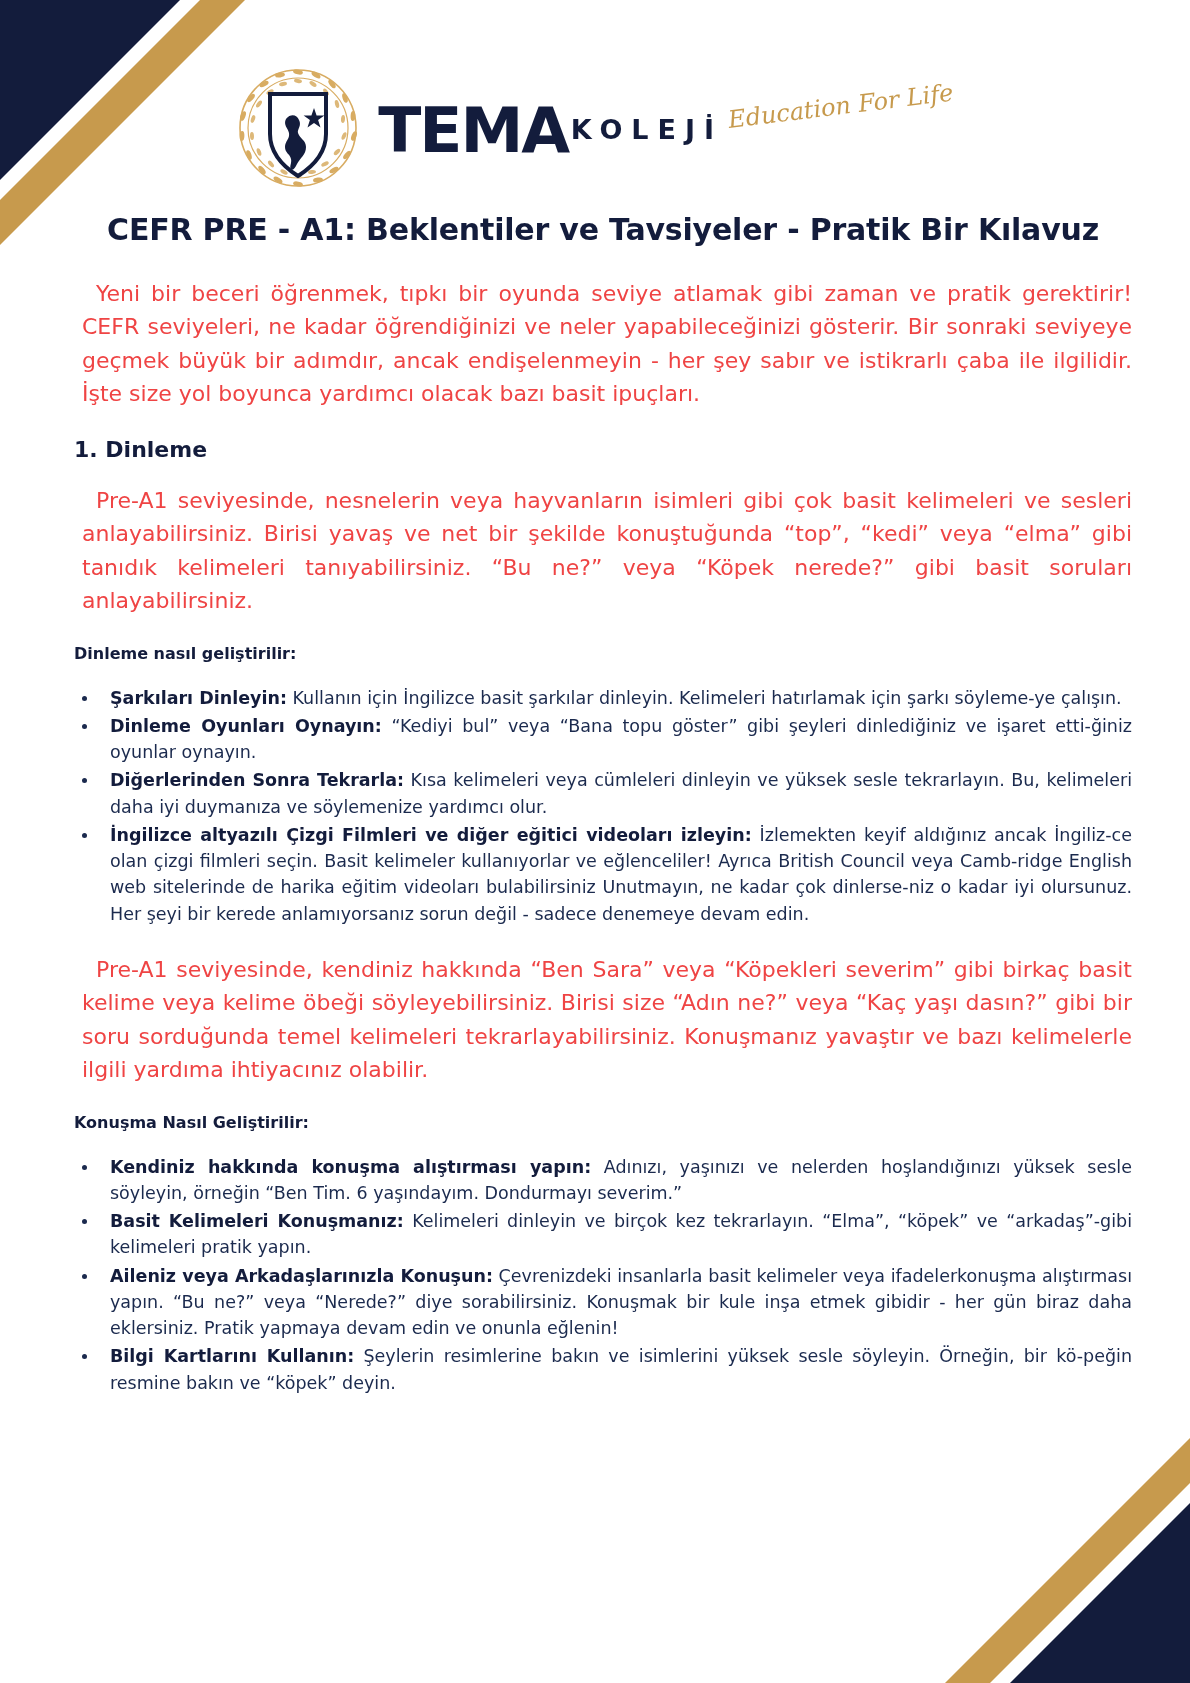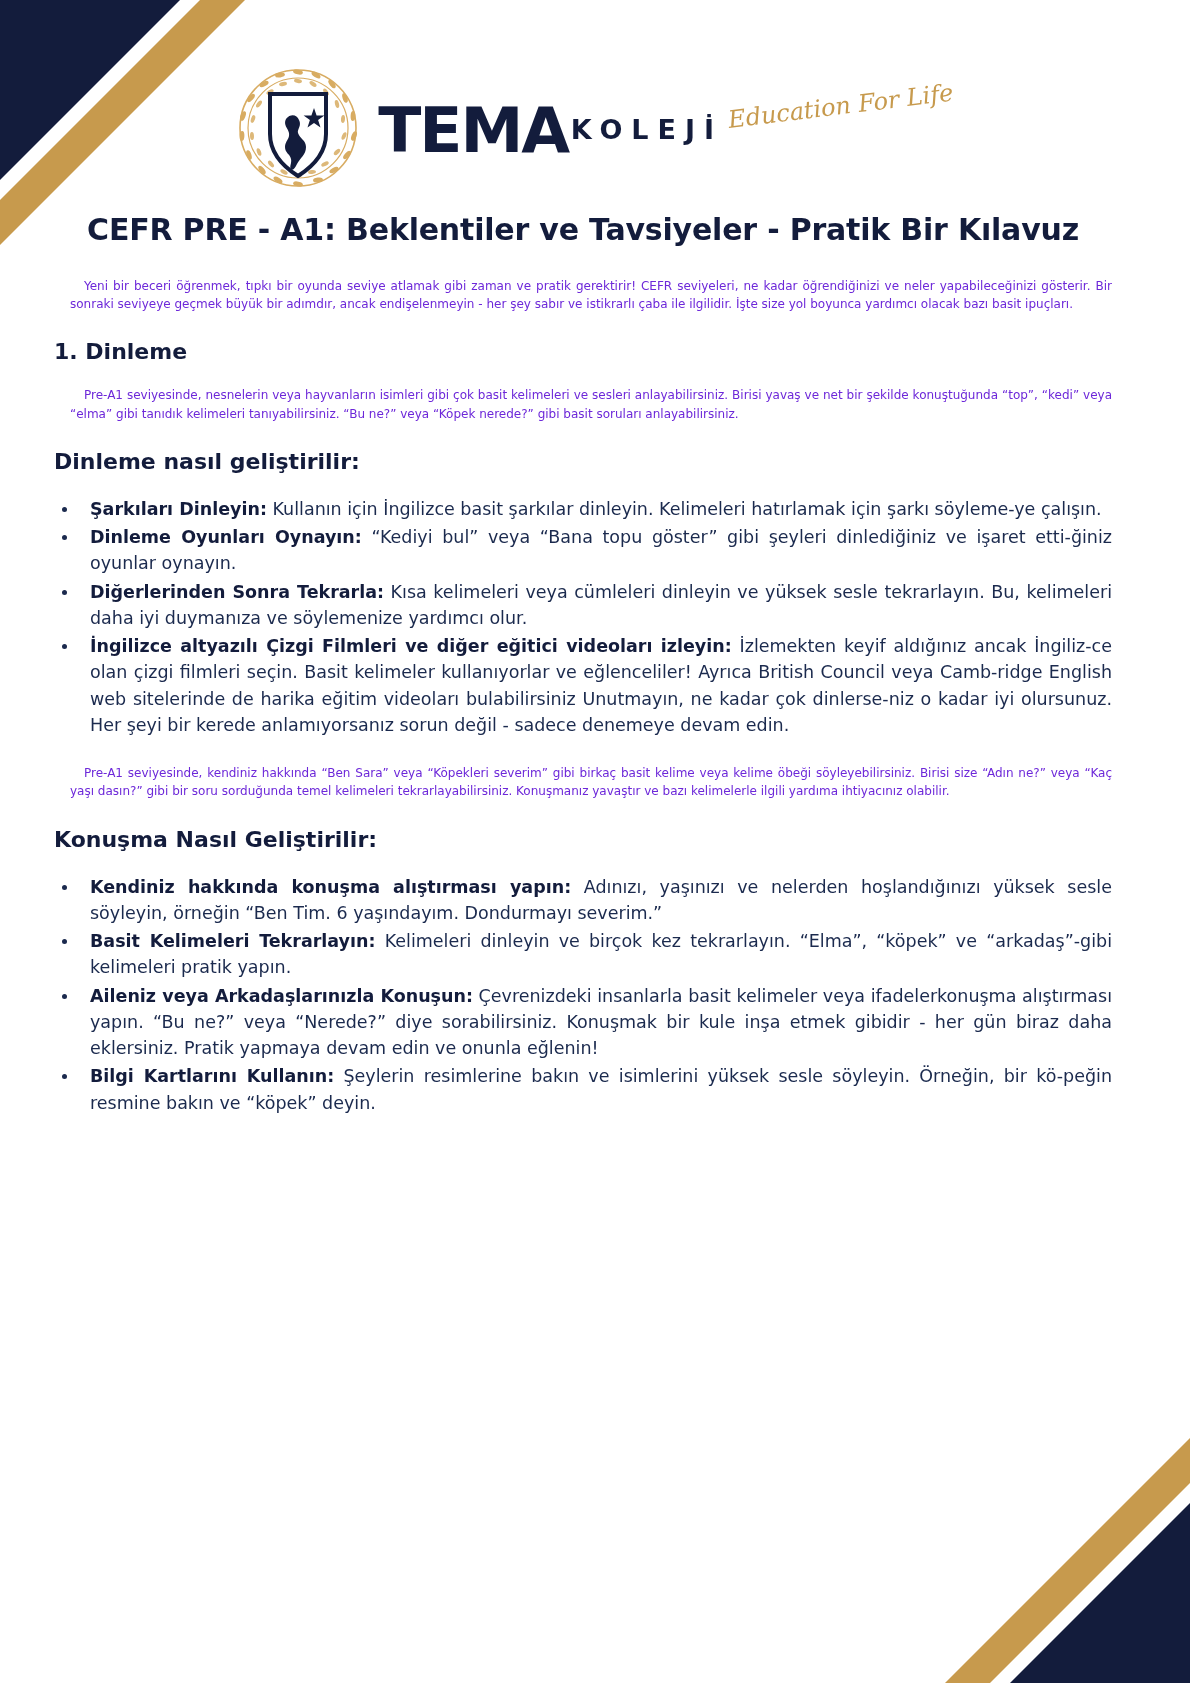--- a/index.html
+++ b/index.html
@@ -133,55 +133,55 @@
     margin-left: 6px;
     transform: rotate(-7deg);
     transform-origin: left center;
     white-space: nowrap;
   }
 
   
   .content {
     position: absolute;
     top: 212px;
-    left: 54px;
+    left: 74px;
     width: 1058px;
   }
 
   h1.doc-title {
     font-family: "DejaVu Sans", sans-serif;
     font-size: 30px;
     font-weight: bold;
     color: #131c3c;
     text-align: center;
     margin: 0 0 30px 0;
     letter-spacing: -0.2px;
   }
 
   p.para {
     font-family: "DejaVu Sans", sans-serif;
-    font-size: 12px;
+    font-size: 22px;
     line-height: 1.52;
-    color: #6d28d9;
+    color: #ef4444;
     text-align: justify;
-    margin: 0 0 26px 16px;
+    margin: 0 0 26px 8px;
     text-indent: 14px;
   }
 
   h2.sec-head {
     font-family: "DejaVu Sans", sans-serif;
     font-size: 22px;
     font-weight: bold;
     color: #131c3c;
     margin: 0 0 22px 0;
   }
 
   h3.sub-head {
     font-family: "DejaVu Sans", sans-serif;
-    font-size: 22px;
+    font-size: 16px;
     font-weight: bold;
     color: #131c3c;
     margin: 0 0 22px 0;
   }
 
   ul.tips {
     list-style: none;
     margin: 0 0 26px 0;
     padding: 0;
   }
@@ -325,21 +325,21 @@
 
     <p class="para">Pre-A1 seviyesinde, kendiniz hakkında “Ben Sara” veya “Köpekleri severim” gibi birkaç basit kelime veya kelime öbeği söyleyebilirsiniz. Birisi size “Adın ne?” veya “Kaç yaşı dasın?” gibi bir soru sorduğunda temel kelimeleri tekrarlayabilirsiniz. Konuşmanız yavaştır ve bazı kelimelerle ilgili yardıma ihtiyacınız olabilir.</p>
     <h3 class="sub-head">Konuşma Nasıl Geliştirilir:</h3>
     <ul class="tips">
       <li>
         <span class="bullet-dot"></span>
         <b>Kendiniz hakkında konuşma alıştırması yapın:</b><span> Adınızı, yaşınızı ve nelerden hoşlandığınızı yüksek sesle söyleyin, örneğin “Ben Tim. 6 yaşındayım. Dondurmayı severim.”</span>
       </li>
       <li>
         <span class="bullet-dot"></span>
-        <b>Basit Kelimeleri Tekrarlayın:</b><span> Kelimeleri dinleyin ve birçok kez tekrarlayın. “Elma”, “köpek” ve “arkadaş”-gibi kelimeleri pratik yapın.</span>
+        <b>Basit Kelimeleri Konuşmanız:</b><span> Kelimeleri dinleyin ve birçok kez tekrarlayın. “Elma”, “köpek” ve “arkadaş”-gibi kelimeleri pratik yapın.</span>
       </li>
       <li>
         <span class="bullet-dot"></span>
         <b>Aileniz veya Arkadaşlarınızla Konuşun:</b><span> Çevrenizdeki insanlarla basit kelimeler veya ifadelerkonuşma alıştırması yapın. “Bu ne?” veya “Nerede?” diye sorabilirsiniz. Konuşmak bir kule inşa etmek gibidir - her gün biraz daha eklersiniz. Pratik yapmaya devam edin ve onunla eğlenin!</span>
       </li>
       <li>
         <span class="bullet-dot"></span>
         <b>Bilgi Kartlarını Kullanın:</b><span> Şeylerin resimlerine bakın ve isimlerini yüksek sesle söyleyin. Örneğin, bir kö-peğin resmine bakın ve “köpek” deyin.</span>
       </li>
     </ul>

